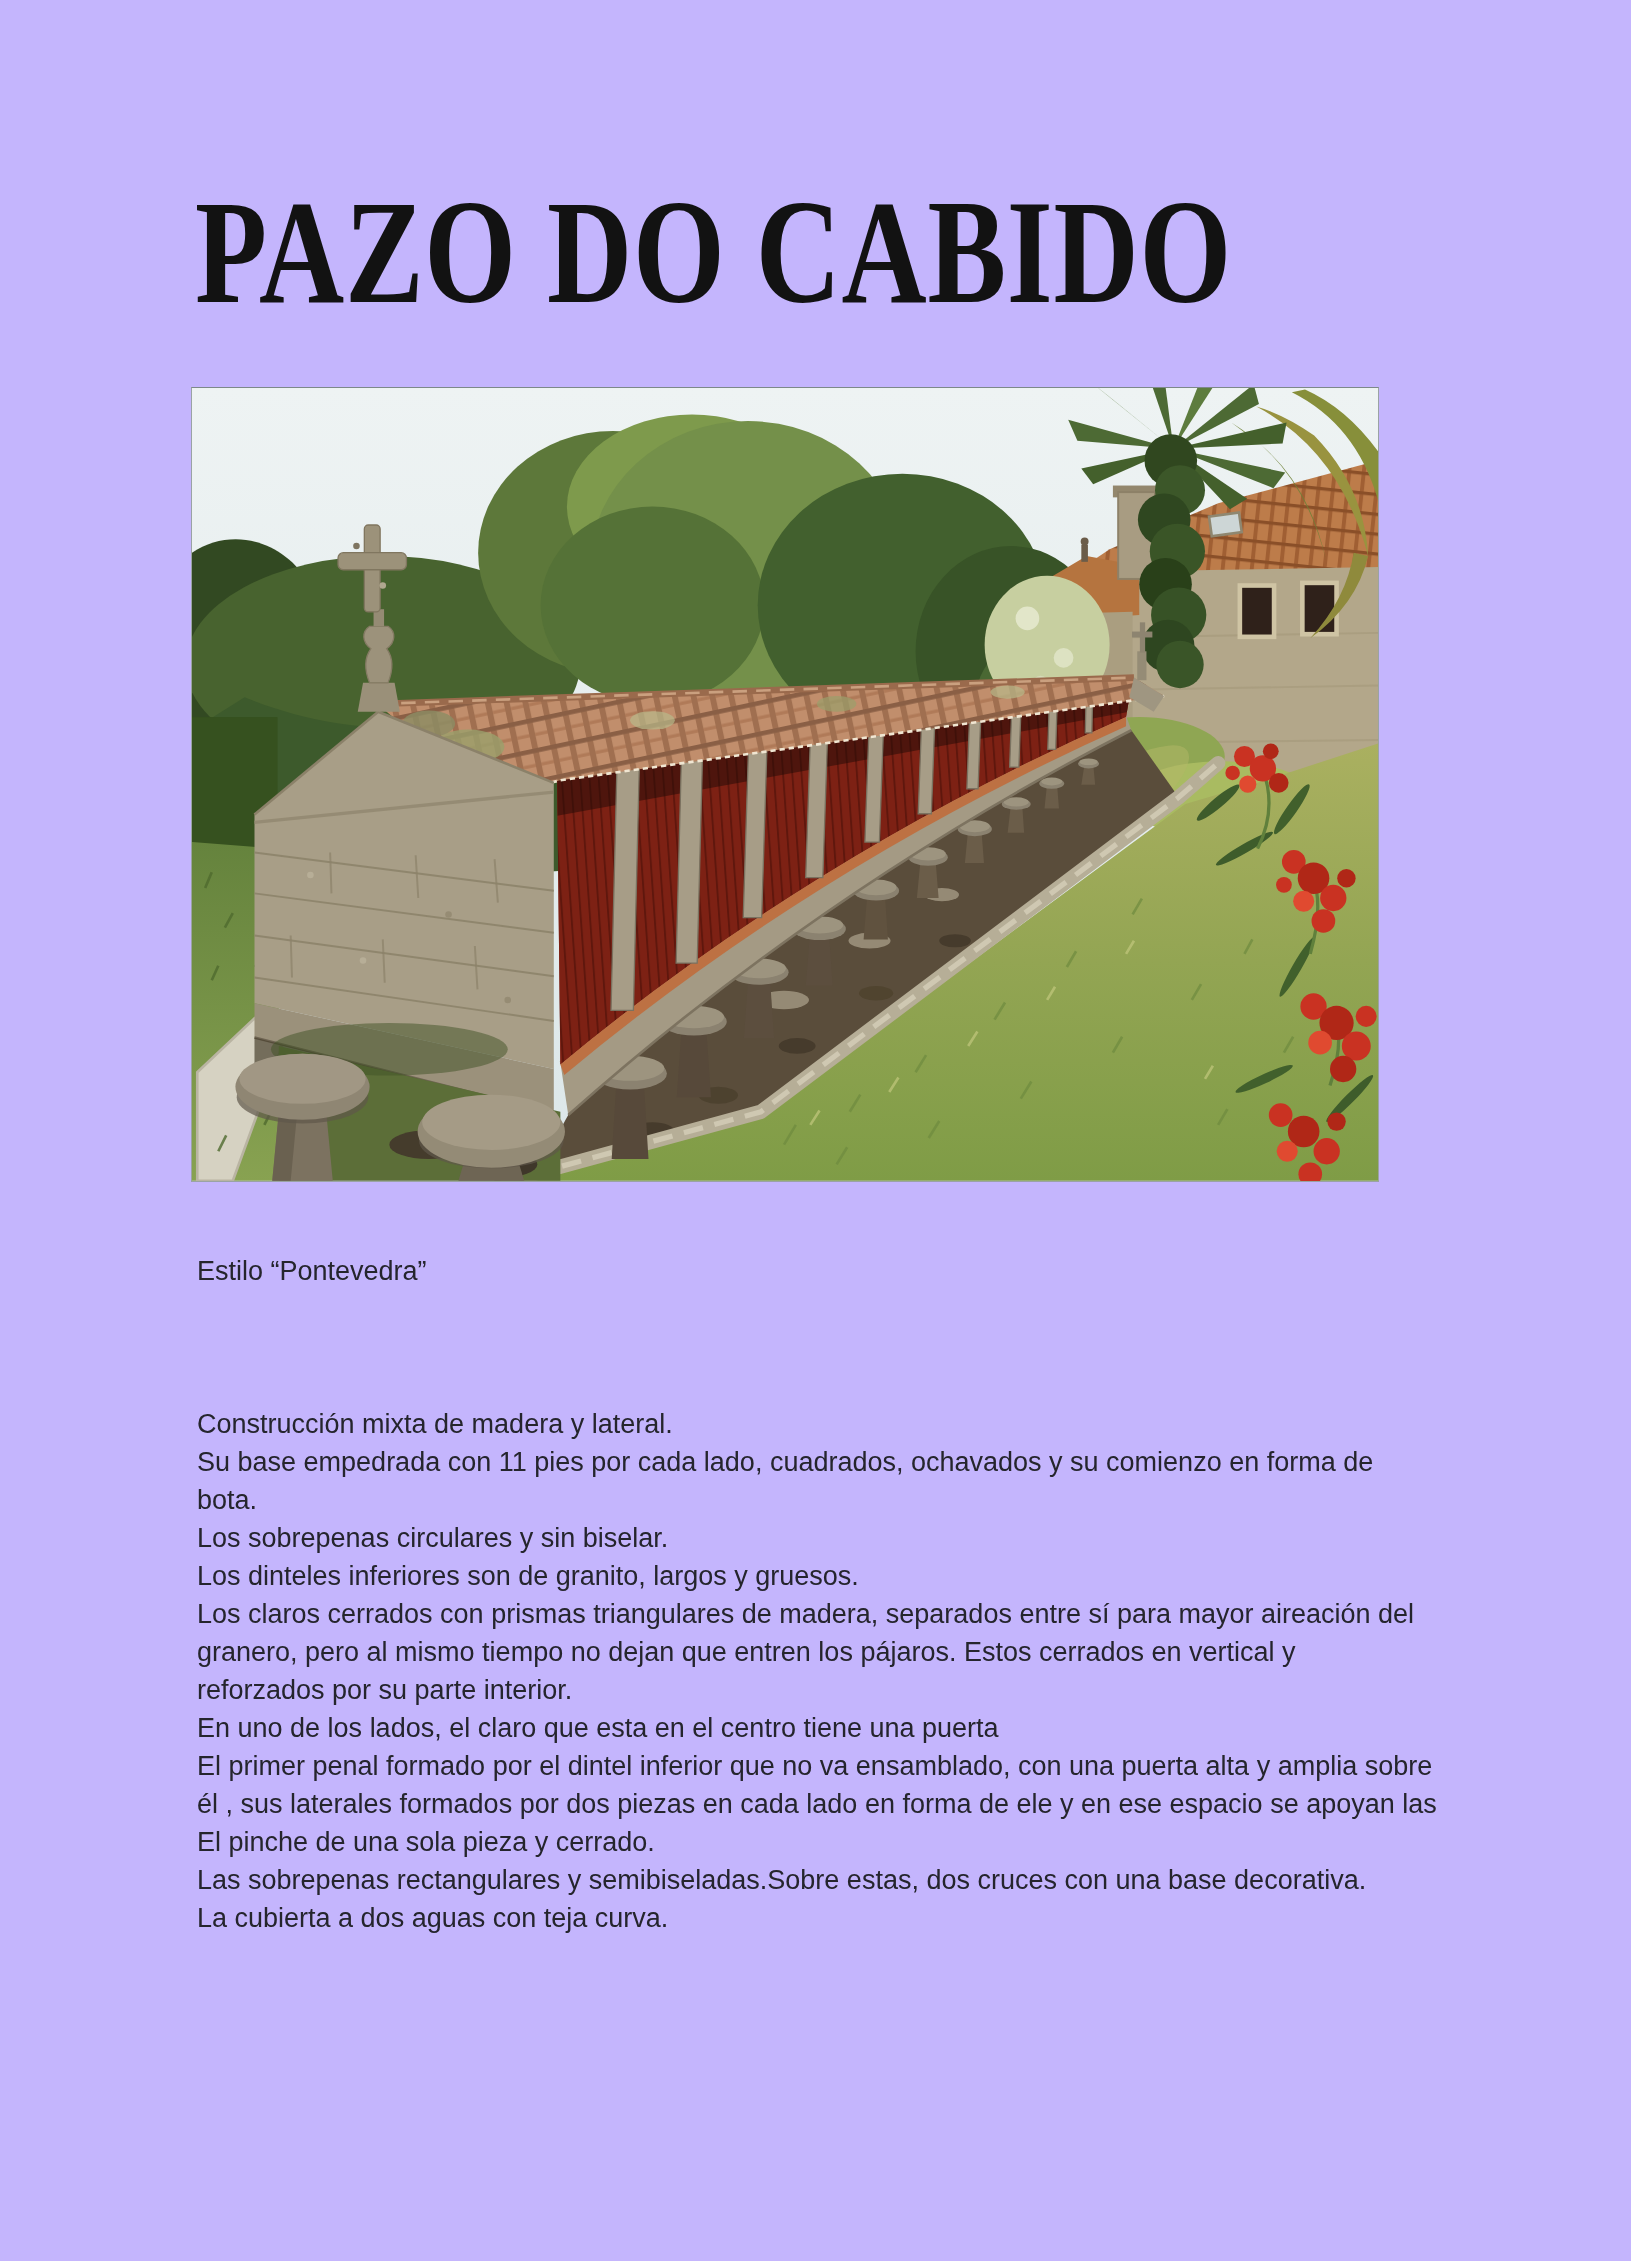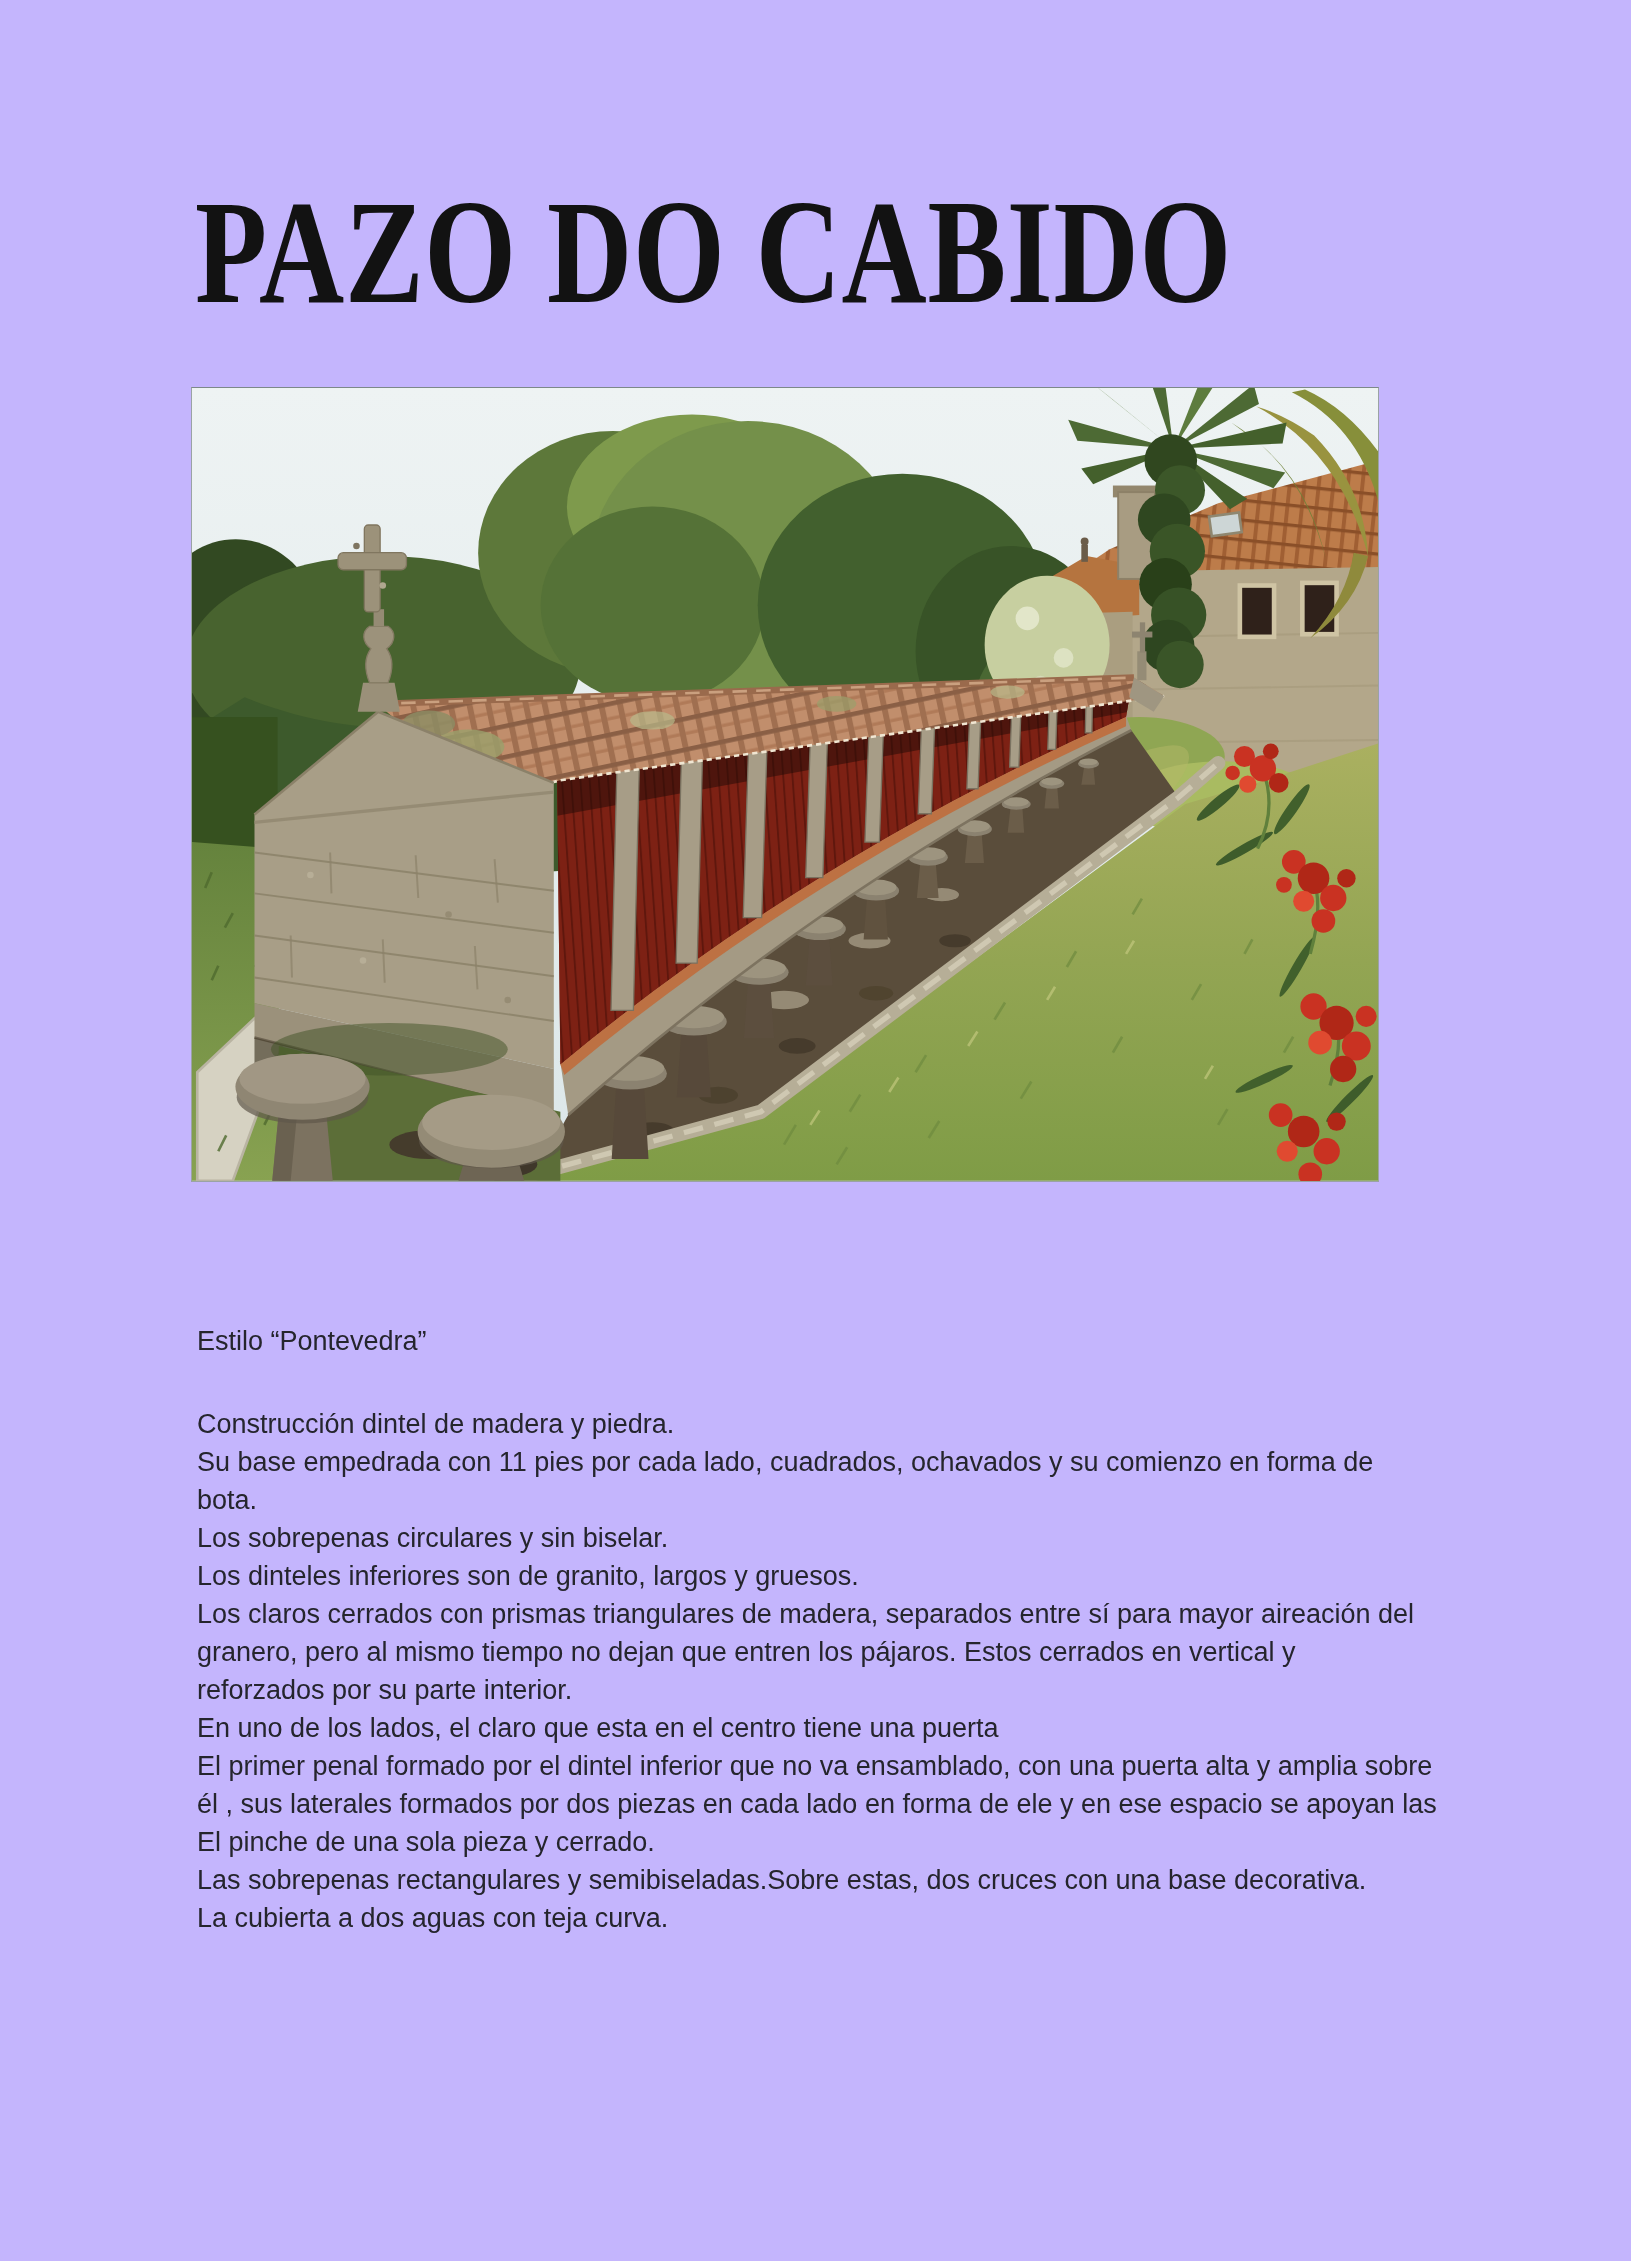--- a/index.html
+++ b/index.html
@@ -35,21 +35,21 @@
     height:793px;
     border:1.3px solid #9aa3a4;
     border-top-color:#7d8889;
     box-sizing:content-box;
     background:#e8eff0;
   }
   .photo-frame svg{display:block;}
   .caption{
     position:absolute;
     left:197px;
-    top:1322px;
+    top:1252px;
     margin:0;
     font-size:27px;
     line-height:38px;
     color:#25252d;
     white-space:nowrap;
     text-align:center;
   }
   .description{
     position:absolute;
     left:197px;
@@ -352,21 +352,21 @@
             <circle cx="1700" cy="1195" r="18"></circle>
             <circle cx="1740" cy="1115" r="14" fill="#b02717"></circle>
         </g>
       </g>
     </svg>
   </figure>
 
   <p class="caption">Estilo “Pontevedra”</p>
 
   <div class="description">
-      <div class="text-line">Construcción dintel de madera y piedra.</div>
+      <div class="text-line">Construcción mixta de madera y lateral.</div>
       <div class="text-line">Su base empedrada con 11 pies por cada lado, cuadrados, ochavados y su comienzo en forma de</div>
       <div class="text-line">bota.</div>
       <div class="text-line">Los sobrepenas circulares y sin biselar.</div>
       <div class="text-line">Los dinteles inferiores son de granito, largos y gruesos.</div>
       <div class="text-line">Los claros cerrados con prismas triangulares de madera, separados entre sí para mayor aireación del</div>
       <div class="text-line">granero, pero al mismo tiempo no dejan que entren los pájaros. Estos cerrados en vertical y</div>
       <div class="text-line">reforzados por su parte interior.</div>
       <div class="text-line">En uno de los lados, el claro que esta en el centro tiene una puerta</div>
       <div class="text-line">El primer penal formado por el dintel inferior que no va ensamblado, con una puerta alta y amplia sobre</div>
       <div class="text-line">él , sus laterales formados por dos piezas en cada lado en forma de ele y en ese espacio se apoyan las</div>

